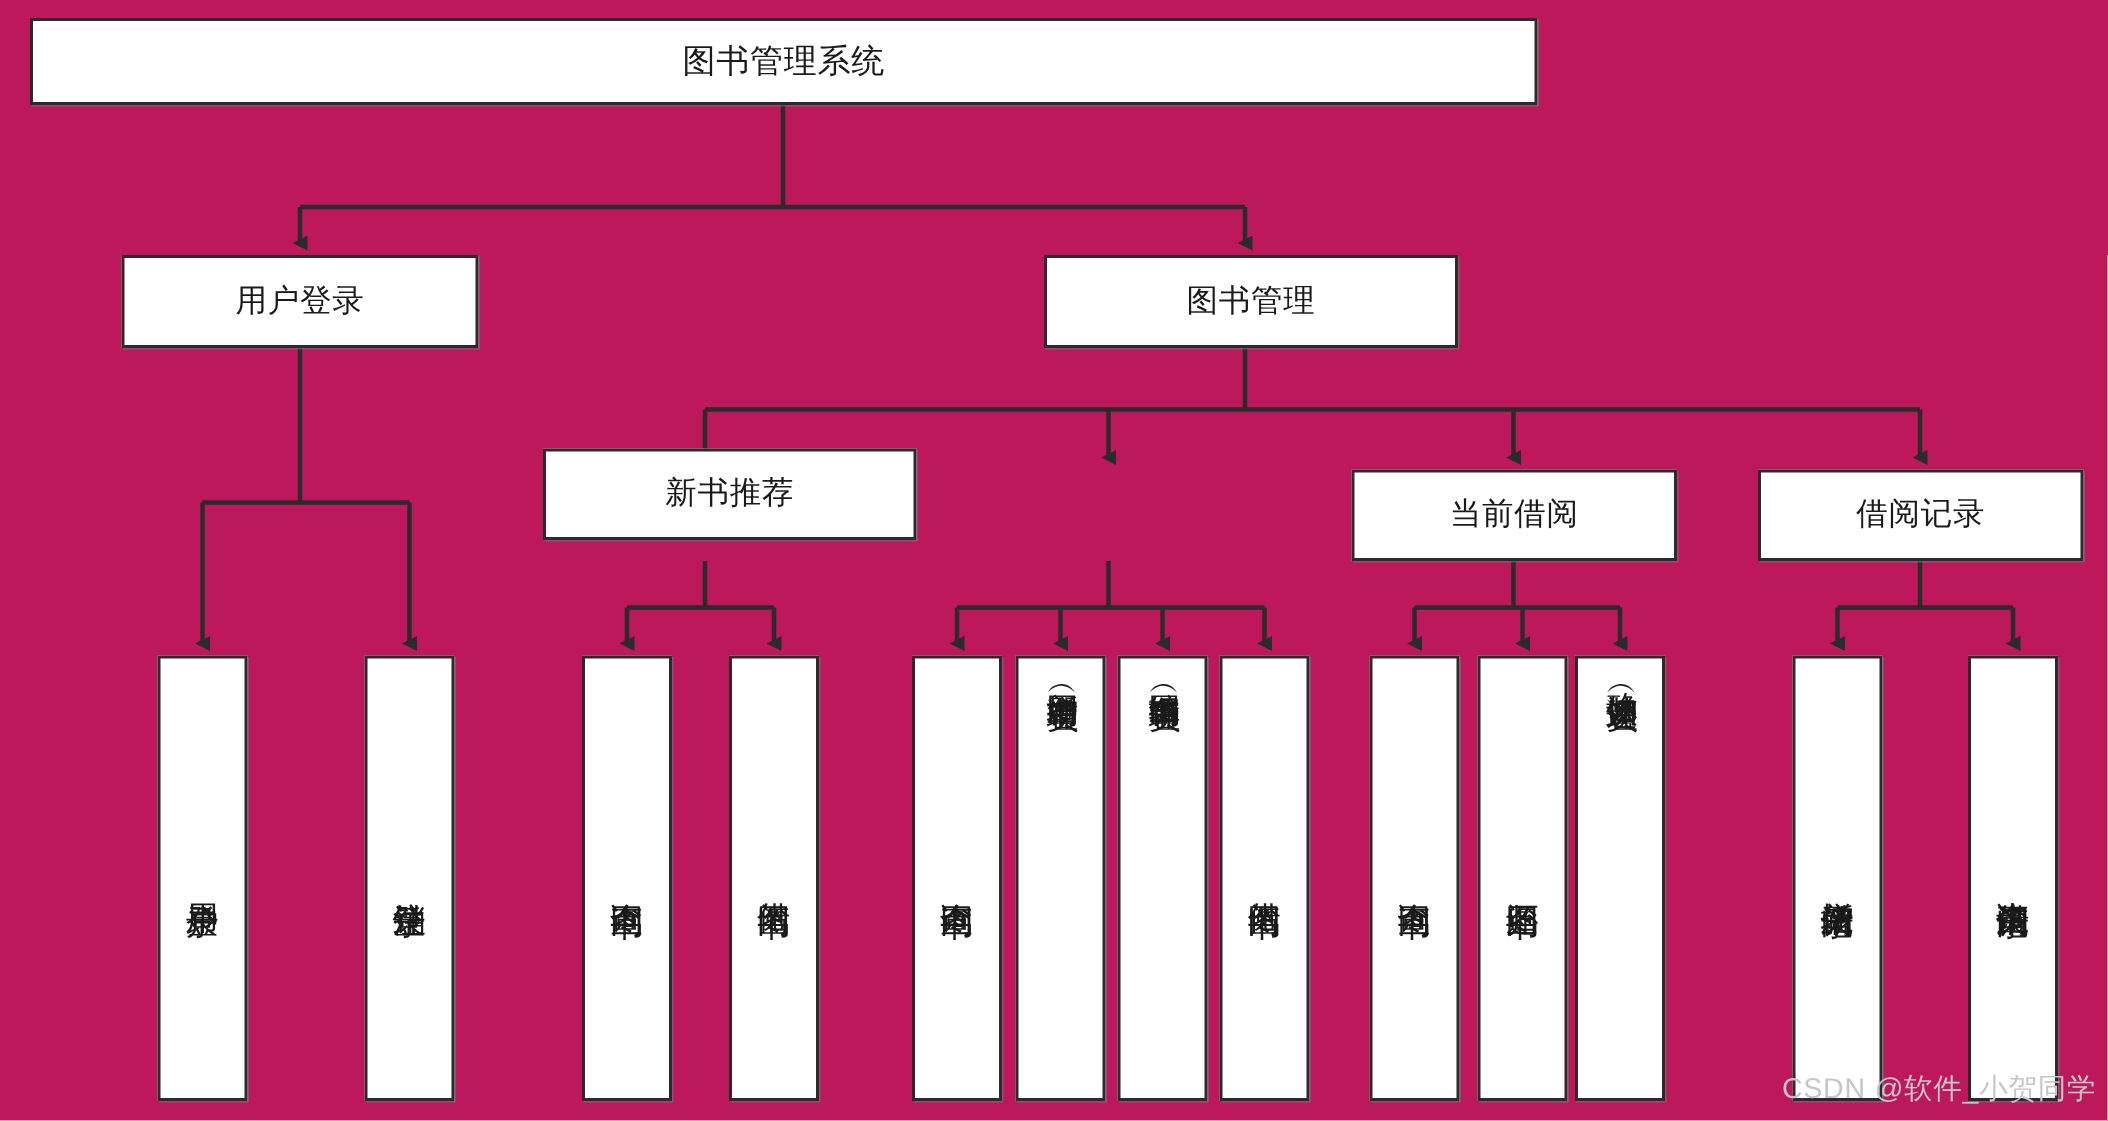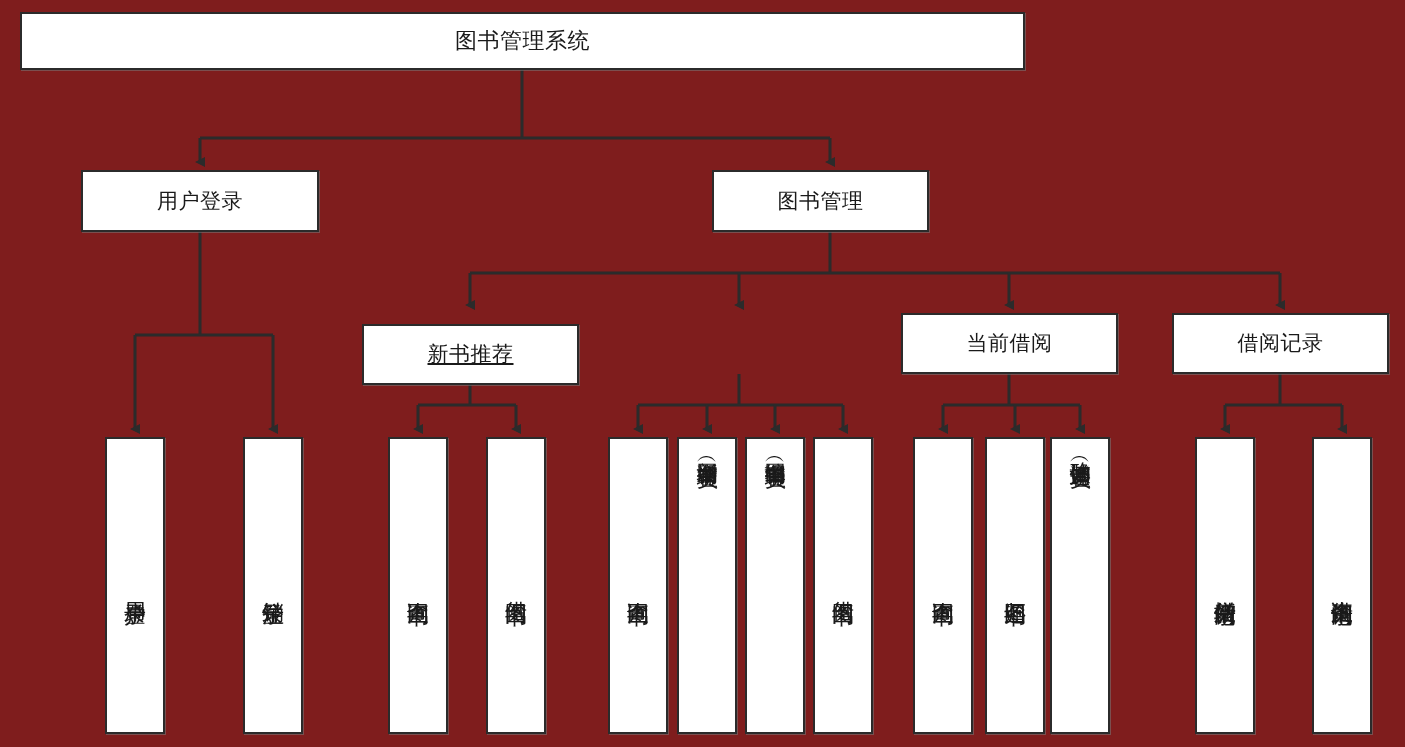--- a/index.html
+++ b/index.html
@@ -8,21 +8,21 @@
     padding: 0;
     background: #ffffff;
   }
   body {
     font-family: "Liberation Sans", "DejaVu Sans", sans-serif;
   }
   #canvas {
     position: relative;
     width: 1405px;
     height: 747px;
-    background: #7f1d1d;
+    background: #be185d;
     overflow: hidden;
   }
   svg#edges {
     position: absolute;
     left: 0;
     top: 0;
     width: 1405px;
     height: 747px;
     pointer-events: none;
   }
@@ -139,25 +139,25 @@
     </g>
   </svg>
 
   <div class="node h root" style="left: 20px; top: 12px; width: 1005px; height: 58px;">
     <span class="label">图书管理系统</span>
   </div>
 
   <div class="node h" style="left: 81px; top: 170px; width: 238px; height: 62px;">
     <span class="label">用户登录</span>
   </div>
-  <div class="node h" style="left: 712px; top: 170px; width: 217px; height: 62px;">
+  <div class="node h" style="left: 696px; top: 170px; width: 276px; height: 62px;">
     <span class="label">图书管理</span>
   </div>
 
-  <div class="node h" style="left: 362px; top: 324px; width: 217px; height: 61px; text-decoration: underline;">
+  <div class="node h" style="left: 362px; top: 299px; width: 249px; height: 61px;">
     <span class="label">新书推荐</span>
   </div>
   <div class="node h" style="left: 1172px; top: 313px; width: 217px; height: 61px;">
     <span class="label">借阅记录</span>
   </div>
   <div class="node h" style="left: 901px; top: 313px; width: 217px; height: 61px;">
     <span class="label">当前借阅</span>
   </div>
 
   <div class="node v center" style="left: 105px; top: 437px; width: 60px; height: 297px;">
@@ -193,14 +193,15 @@
   <div class="node v tall" style="left: 1050px; top: 437px; width: 60px; height: 297px;">
     <span class="label">确认归还（管理员）</span>
   </div>
   <div class="node v center" style="left: 1195px; top: 437px; width: 60px; height: 297px;">
     <span class="label">新增借阅记录</span>
   </div>
   <div class="node v center" style="left: 1312px; top: 437px; width: 60px; height: 297px;">
     <span class="label">查询借阅记录</span>
   </div>
 
+  <div class="watermark" style="left:1188px; top:713px;">CSDN @软件_小贺同学</div>
 
 </div>
 
 </body></html>

